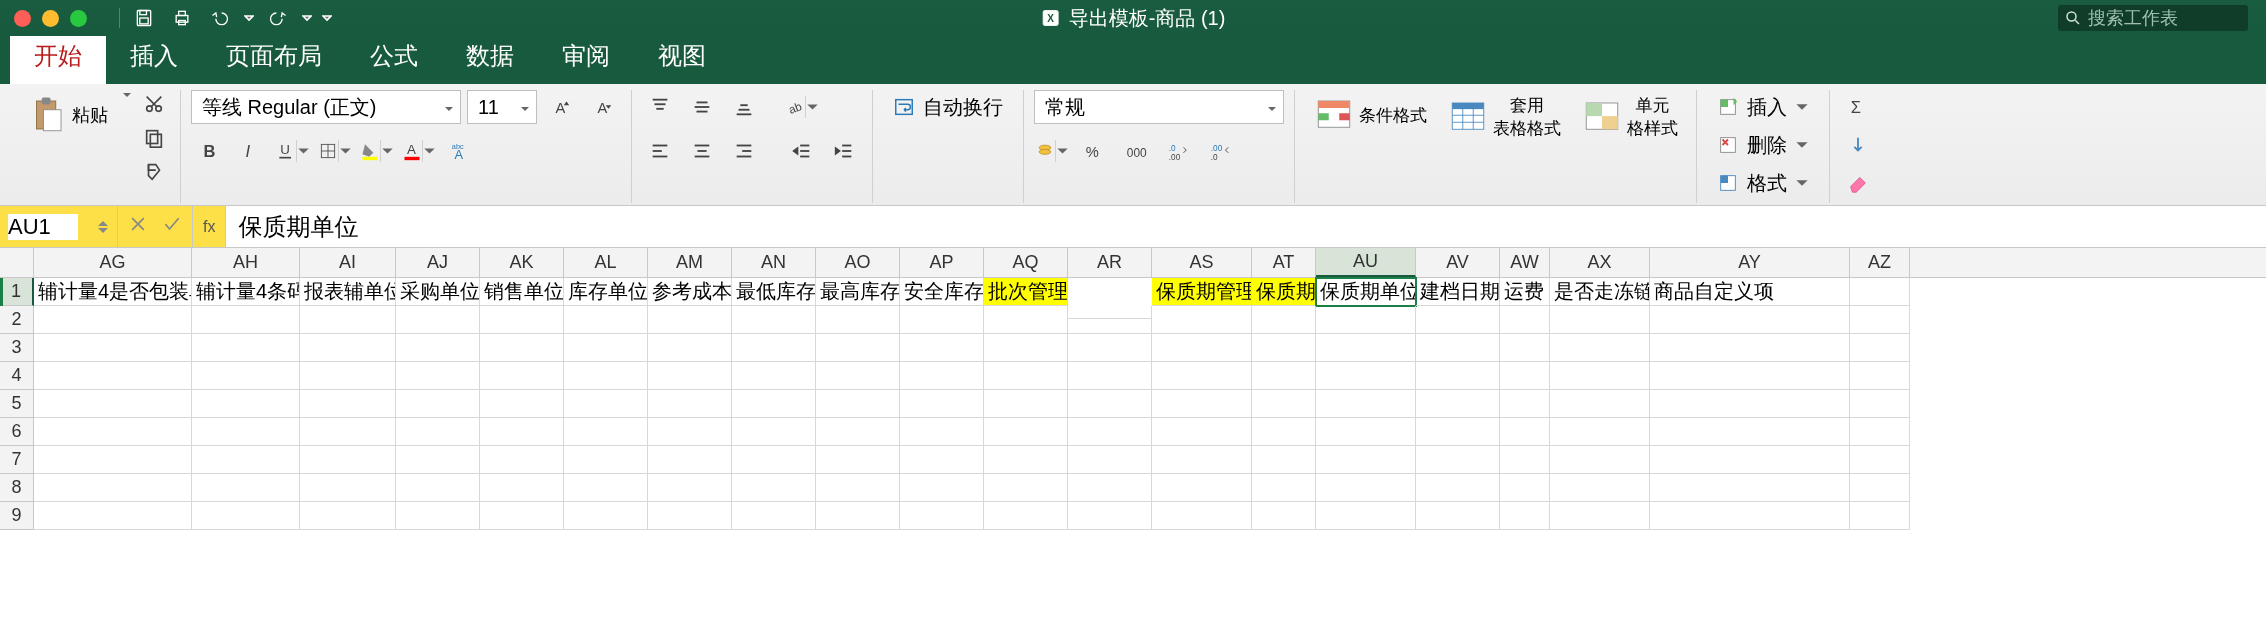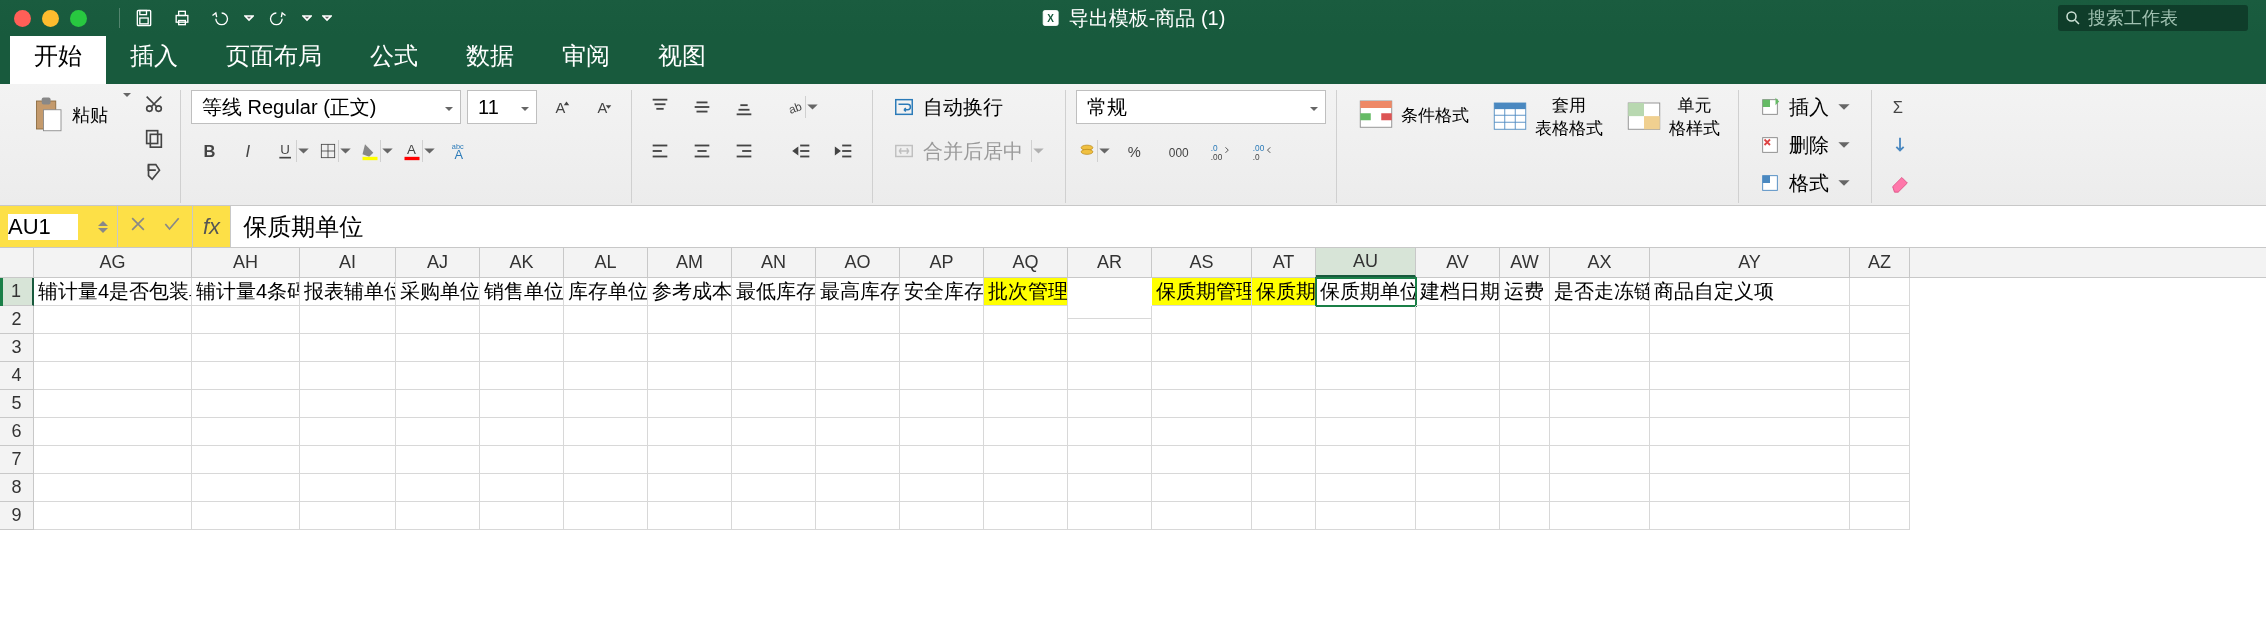--- a/index.html
+++ b/index.html
@@ -18,21 +18,21 @@
 .title-center svg { width: 20px; height: 20px; }
 .search-wrap { margin-left: auto; display: flex; align-items: center; padding-right: 18px; }
 .search-input { background: #0f3d2a; border: none; color: #fff; height: 26px; width: 190px; padding: 0 10px 0 30px; font-size: 18px; outline: none; border-radius: 3px; }
 .search-input::placeholder { color: #9fc0b0; }
 .search-icon { position: relative; }
 .search-icon svg { position: absolute; left: 6px; top: 50%; transform: translateY(-50%); width: 18px; height: 18px; stroke: #cfe3d8; fill: none; stroke-width: 2; }
 
 
 .tabs { height: 48px; background: #185a3d; display: flex; align-items: flex-end; padding: 0 10px; }
 .tab { padding: 10px 24px 12px; color: #fff; font-size: 24px; cursor: pointer; }
-.tab.active { background: #fff; color: #000000; border-radius: 2px 2px 0 0; }
+.tab.active { background: #fff; color: #b91c1c; border-radius: 2px 2px 0 0; }
 
 
 .ribbon { height: 122px; background: linear-gradient(#f3f3f3,#ececec); border-bottom: 1px solid #c8c8c8; display: flex; align-items: stretch; padding: 6px 8px 2px; }
 .group { display: flex; flex-direction: column; align-items: center; justify-content: space-between; padding: 0 10px; border-right: 1px solid #d0d0d0; }
 .group:last-child { border-right: none; }
 .group-body { display: flex; align-items: flex-start; gap: 4px; flex: 1; }
 .big-btn { display: flex; flex-direction: row; align-items: center; justify-content: center; padding: 4px 8px; gap: 4px; cursor: pointer; }
 .big-btn svg { width: 42px; height: 42px; }
 .small-col { display: flex; flex-direction: column; gap: 6px; }
 .small-btn { width: 32px; height: 28px; display: flex; align-items: center; justify-content: center; cursor: pointer; }
@@ -54,21 +54,21 @@
 .disabled svg { opacity: 0.45; }
 
 
 .fbar { height: 42px; border-bottom: 1px solid #c8c8c8; display: flex; align-items: stretch; background: #fde047; }
 .namebox { width: 118px; border-right: 1px solid #c8c8c8; display: flex; align-items: center; padding: 0 8px; font-size: 22px; }
 .namebox input { border: none; width: 70px; font-size: 22px; outline: none; }
 .namebox-dd { display: flex; flex-direction: column; margin-left: auto; }
 .namebox-dd svg { width: 12px; height: 8px; fill: #888; }
 .fbar-btns { display: flex; align-items: center; padding: 0 10px; gap: 14px; border-right: 1px solid #c8c8c8; }
 .fbar-btns svg { width: 20px; height: 20px; stroke: #888; fill: none; stroke-width: 2; }
-.fx { font-style: italic; font-size: 22px; color: #555; padding: 1px 10px; display: flex; align-items: center; border-right: 1px solid #c8c8c8; }
+.fx { font-size: 16px; color: #555; padding: 1px 10px; display: flex; align-items: center; border-right: 1px solid #c8c8c8; }
 .fbar-input { flex: 1; border: none; font-size: 24px; padding: 0 12px; outline: none; }
 
 
 .grid-wrap { position: relative; }
 .corner { position: absolute; left: 0; top: 0; width: 34px; height: 30px; background: #f3f3f3; border-right: 1px solid #c8c8c8; border-bottom: 1px solid #c8c8c8; z-index: 2; }
 .col-headers { display: flex; margin-left: 34px; height: 30px; background: #f3f3f3; border-bottom: 1px solid #c8c8c8; }
 .ch { border-right: 1px solid #c8c8c8; display: flex; align-items: center; justify-content: center; font-size: 18px; color: #333; }
 .ch.sel { background: #d7e4d7; border-bottom: 2px solid #185a3d; }
 .rows { display: flex; flex-direction: column; }
 .row-line { display: flex; height: 28px; }
@@ -373,32 +373,20 @@
   </div>
 
   <div class="group">
     <div class="col" style="gap:10px">
       <div class="long-btn">
         <svg viewBox="0 0 24 24" stroke="#2a7ab8" fill="none" stroke-width="1.6">
             <rect x="3" y="4" width="18" height="16"></rect>
             <path d="M6 9h10a3 3 0 0 1 0 6h-4m0 0l2-2m-2 2l2 2"></path>
           </svg>
         <span>自动换行</span>
-      </div>
-      <div class="long-btn disabled split">
-        <svg viewBox="0 0 24 24" stroke="#888" fill="none" stroke-width="1.6">
-            <rect x="3" y="6" width="18" height="12"></rect>
-            <path d="M7 12h10M9 9l-2 3 2 3M15 9l2 3-2 3"></path>
-          </svg>
-        <span>合并后居中</span>
-        <div class="dd">
-            <svg viewBox="0 0 10 10">
-              <path d="M1 3l4 4 4-4z"></path>
-            </svg>
-          </div>
       </div>
     </div>
   </div>
 
   <div class="group">
     <div class="col" style="gap:10px">
       <div class="combo" style="width:250px">
           <span>常规</span>
           <span class="caret"><svg viewBox="0 0 10 10">
               <path d="M1 3l4 4 4-4z"></path>

